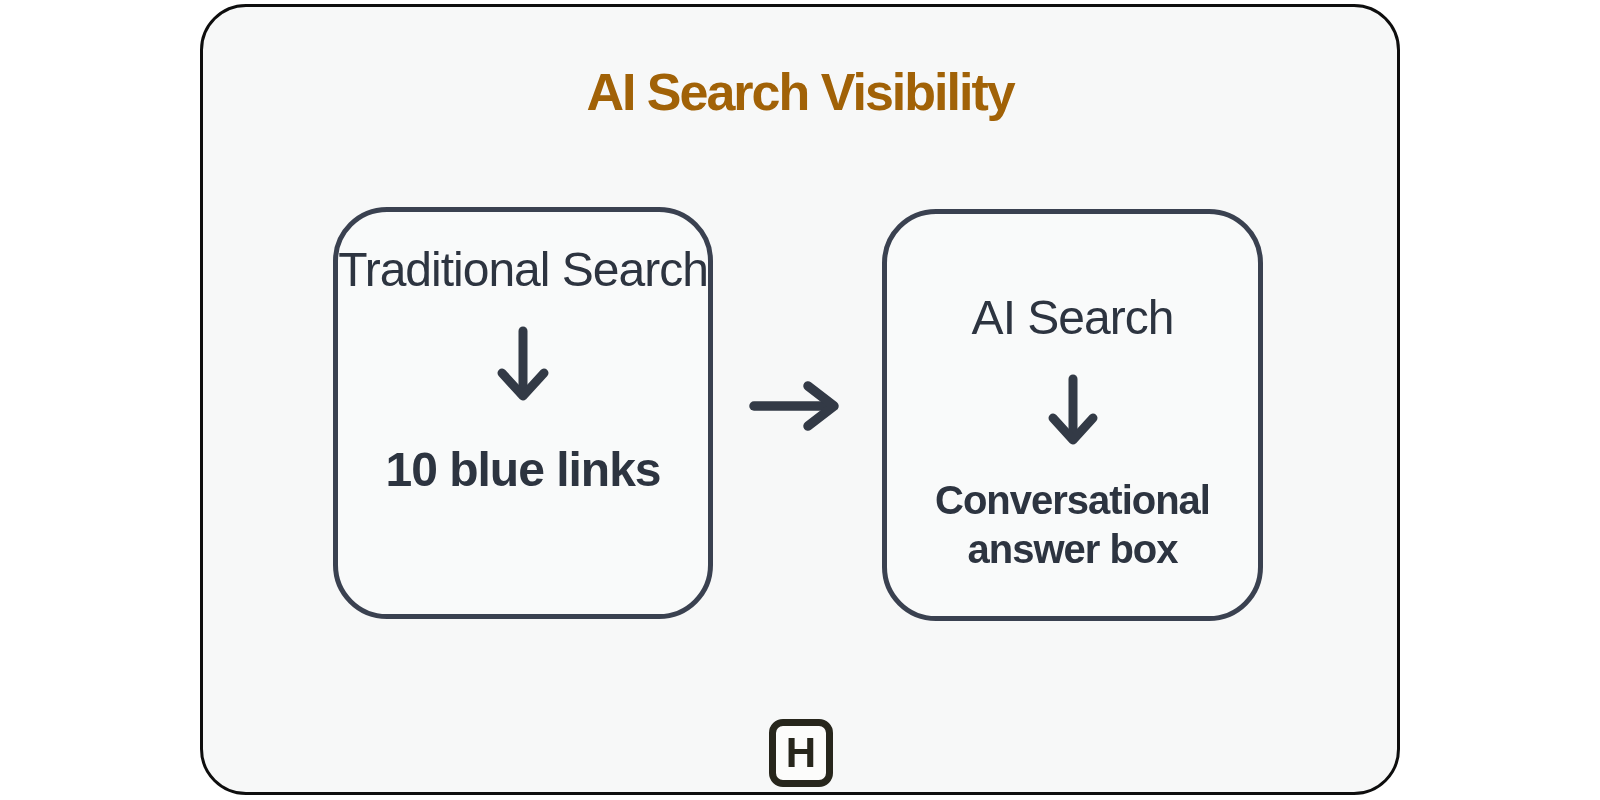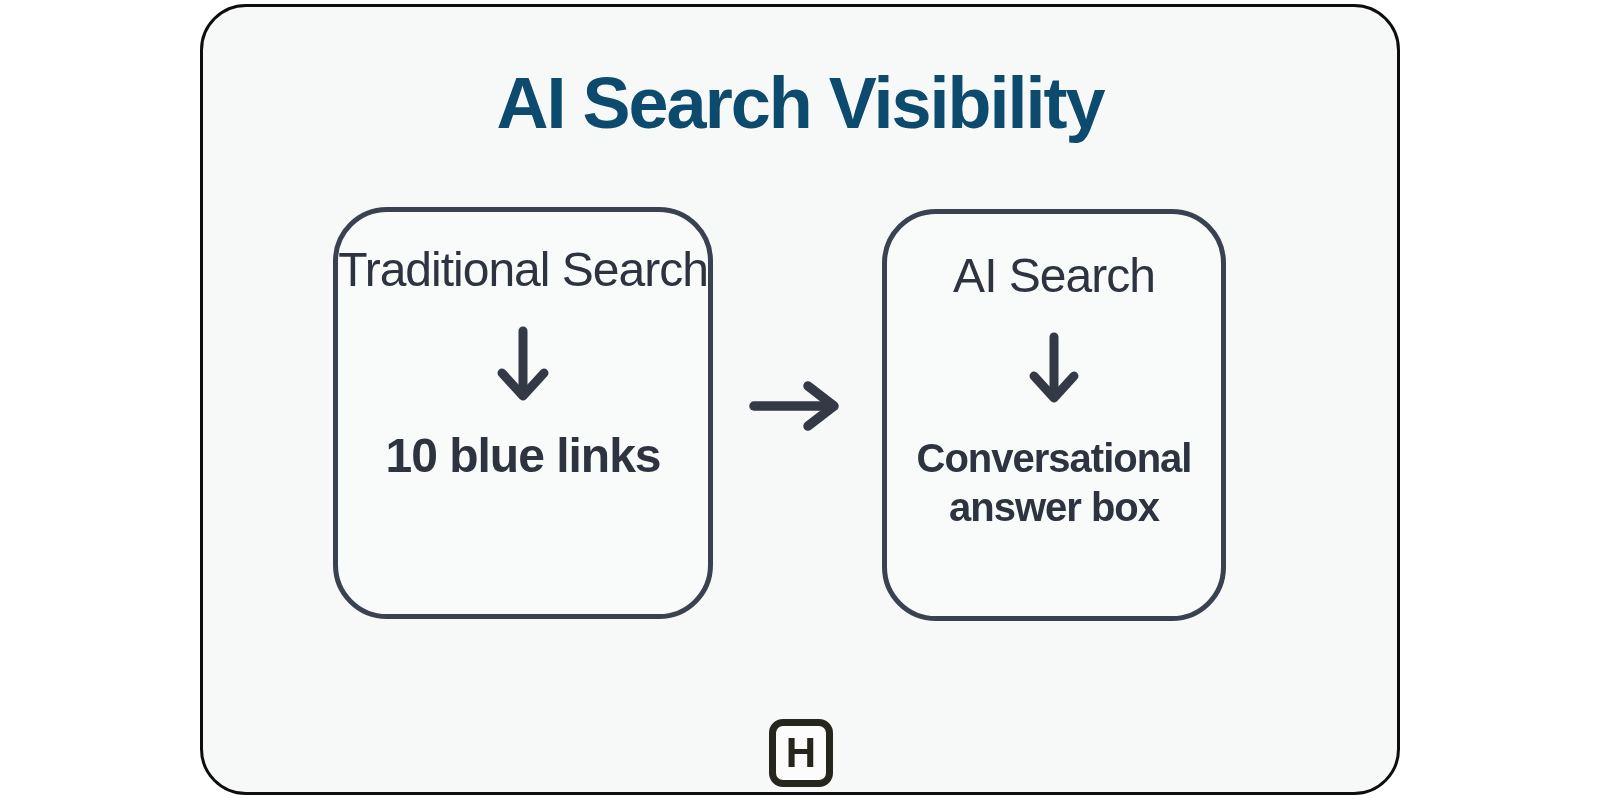--- a/index.html
+++ b/index.html
@@ -24,24 +24,24 @@
     border: 3px solid #0e0e0e;
     border-radius: 46px;
   }
 
   .title {
     position: absolute;
     left: 200px;
     top: 62px;
     width: 1200px;
     text-align: center;
-    font-size: 72px;
+    font-size: 52px;
     font-weight: bold;
     letter-spacing: -2px;
-    color: #0c4a6e;
+    color: #a16207;
   }
 
   .box {
     position: absolute;
     border: 5px solid #3a4150;
     border-radius: 54px;
     background: #f9fafa;
     display: flex;
     flex-direction: column;
     align-items: center;
@@ -53,36 +53,37 @@
     left: 333px;
     top: 207px;
     width: 380px;
     height: 412px;
     padding-top: 30px;
   }
 
   .box-right {
     left: 882px;
     top: 209px;
-    width: 344px;
+    width: 381px;
     height: 412px;
     padding-top: 34px;
+    justify-content: center;
   }
 
   .box-heading {
     font-size: 48px;
     line-height: 56px;
     font-weight: normal;
     letter-spacing: -1px;
   }
 
   .down-arrow { margin-top: 26px; }
 
   .box-result {
-    margin-top: 20px;
+    margin-top: 34px;
     font-size: 48px;
     font-weight: bold;
     letter-spacing: -1px;
   }
 
   .box-result-2 {
     margin-top: 24px;
     font-size: 40px;
     line-height: 49px;
     font-weight: bold;

